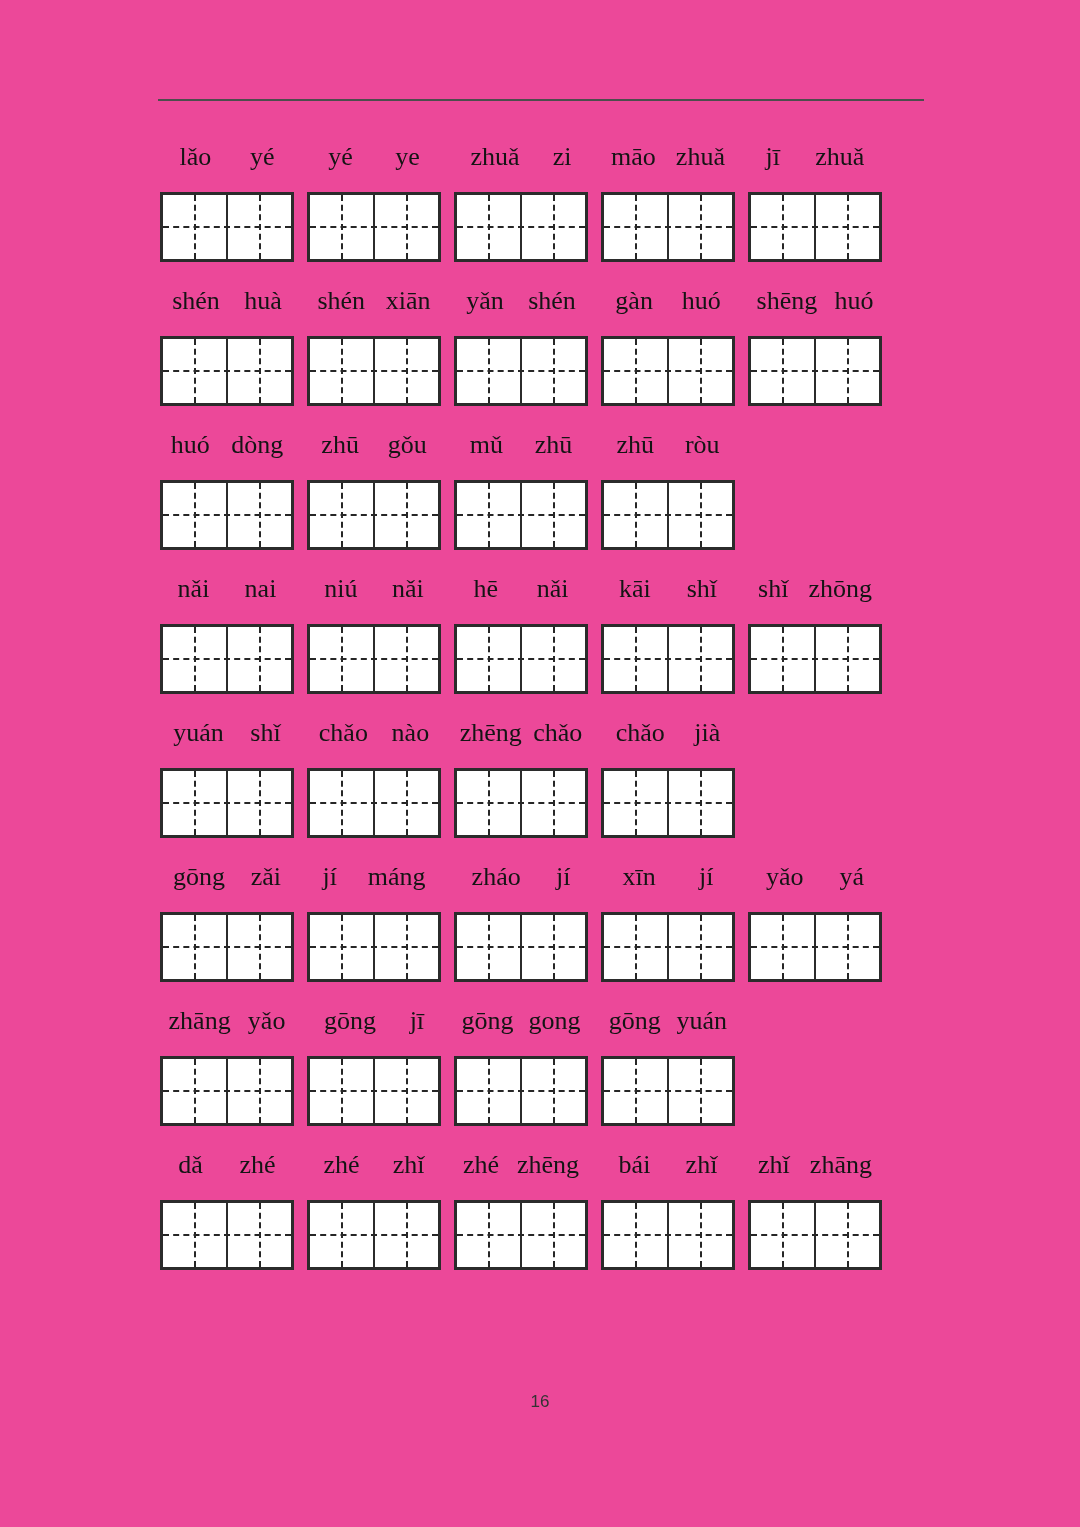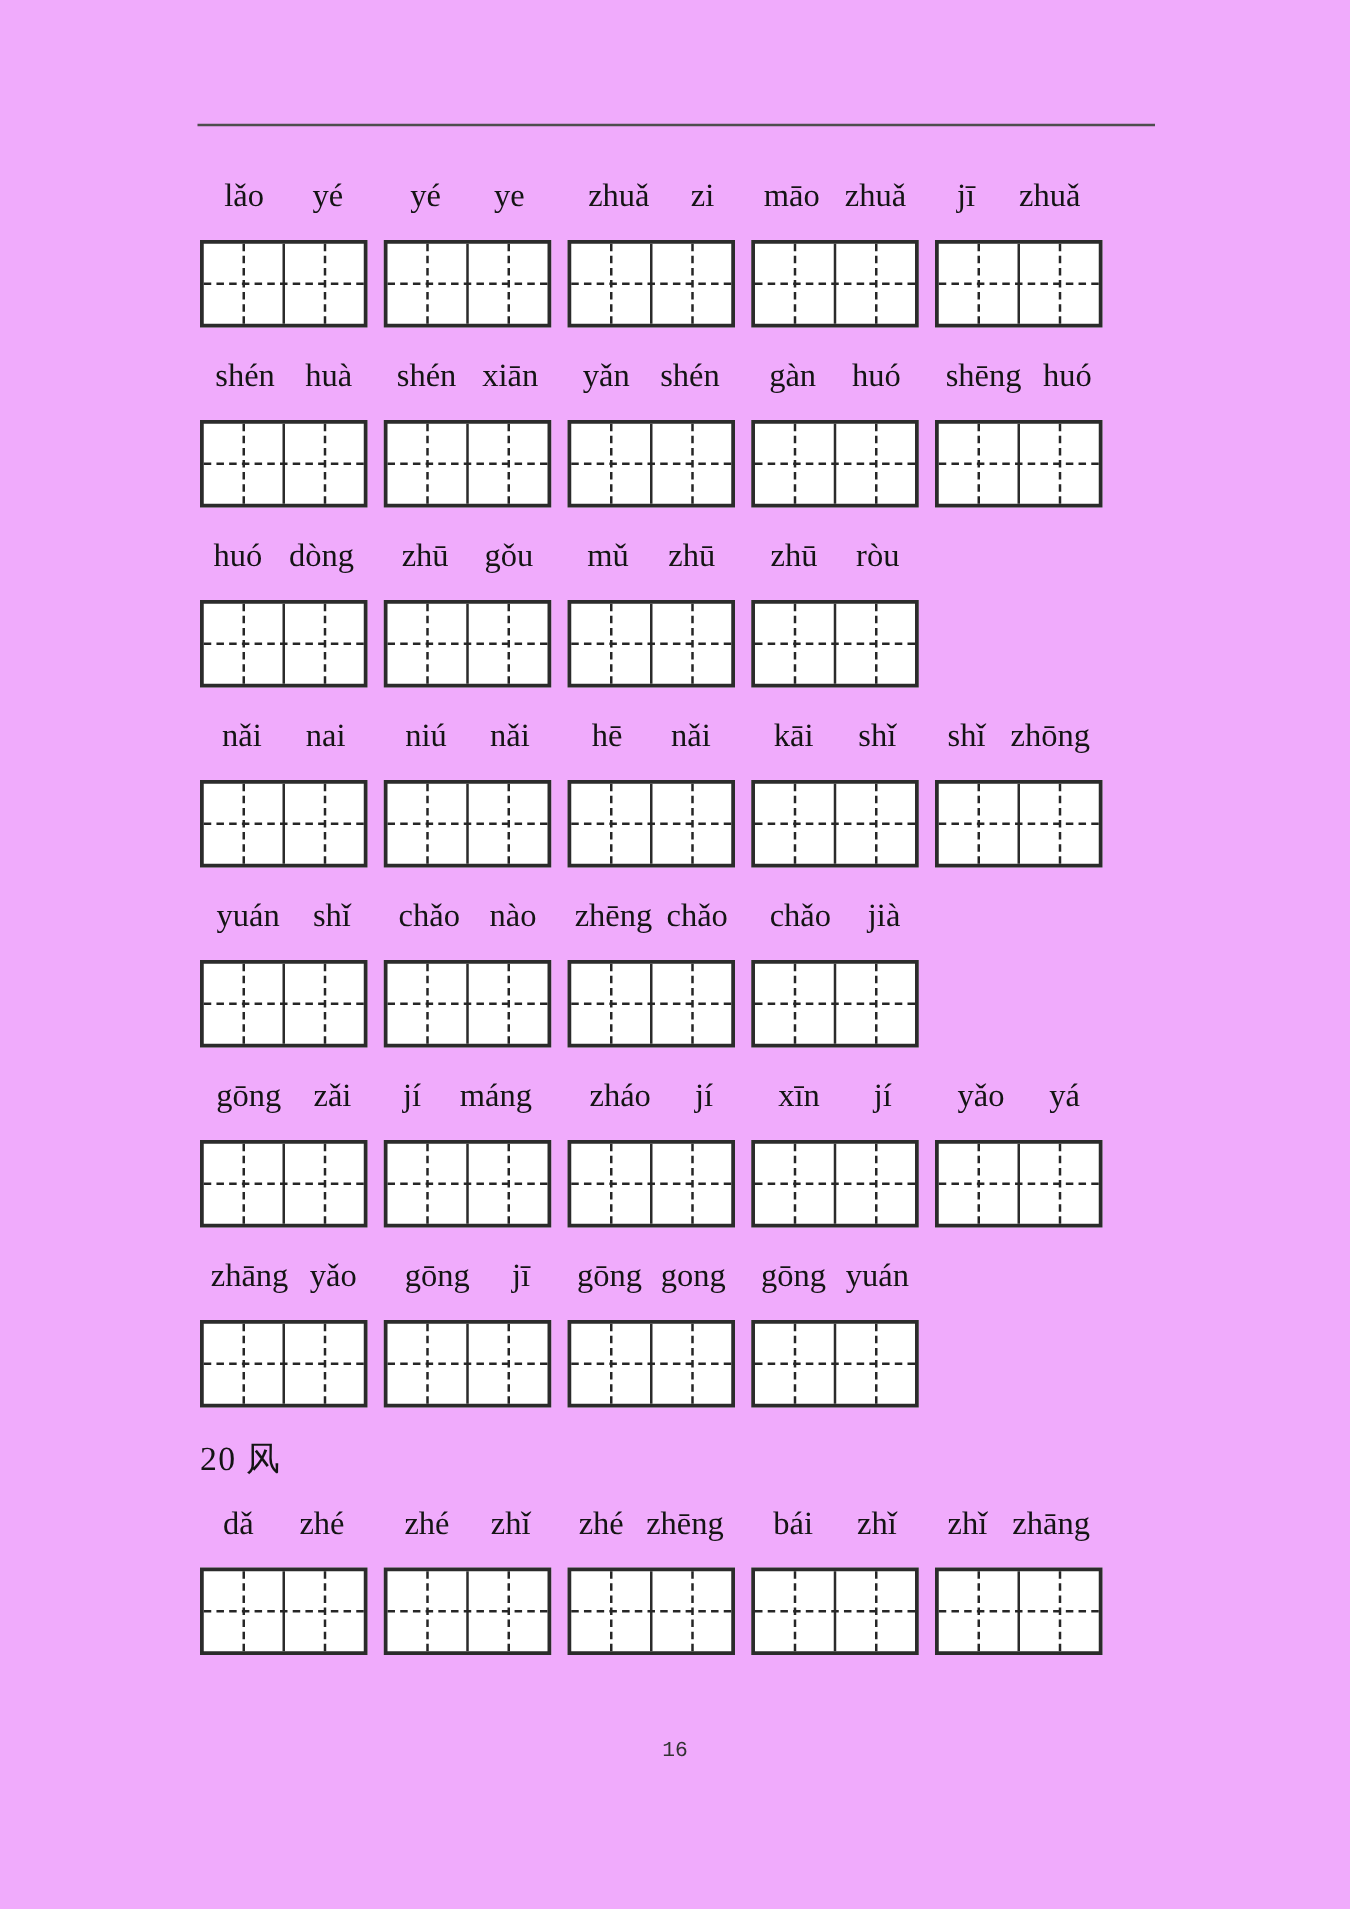--- a/index.html
+++ b/index.html
@@ -1,21 +1,21 @@
 <!DOCTYPE html>
 <html><head>
 <meta charset="utf-8">
 <style>
   * { margin: 0; padding: 0; box-sizing: border-box; }
   html, body { background: #ffffff; }
   .page {
     position: relative;
     width: 1080px;
     height: 1527px;
-    background: #f0abfc;
+    background: #ec4899;
     color: #111111;
     font-family: "Liberation Serif", "DejaVu Serif", serif;
     overflow: hidden;
   }
   .top-rule {
     position: absolute;
     left: 158px;
     top: 99px;
     width: 766px;
     height: 2px;
@@ -82,21 +82,21 @@
     top: 0; bottom: 0;
     left: 50%;
     margin-left: -1px;
     border-left: 2px dashed #262626;
   }
   .page-number {
     position: absolute;
     left: 0; right: 0;
     top: 1392px;
     text-align: center;
-    font-family: Liberation Mono, monospace;
+    font-family: Liberation Sans, sans-serif;
     font-size: 17px;
     color: #333333;
   }
 </style>
 </head>
 <body>
 
 <div class="page">
   <div class="top-rule"></div>
   <div class="content">
@@ -427,21 +427,20 @@
           <div class="pinyin-label">
             <span class="syllable">gōng</span>
             <span class="syllable">yuán</span>
           </div>
           <div class="gridbox">
             <div class="cell"></div>
             <div class="cell"></div>
           </div>
         </div>
       </div>
-      <div class="section-heading">20 风</div>
       <div class="word-row">
         <div class="word-item">
           <div class="pinyin-label">
             <span class="syllable">dǎ</span>
             <span class="syllable">zhé</span>
           </div>
           <div class="gridbox">
             <div class="cell"></div>
             <div class="cell"></div>
           </div>

